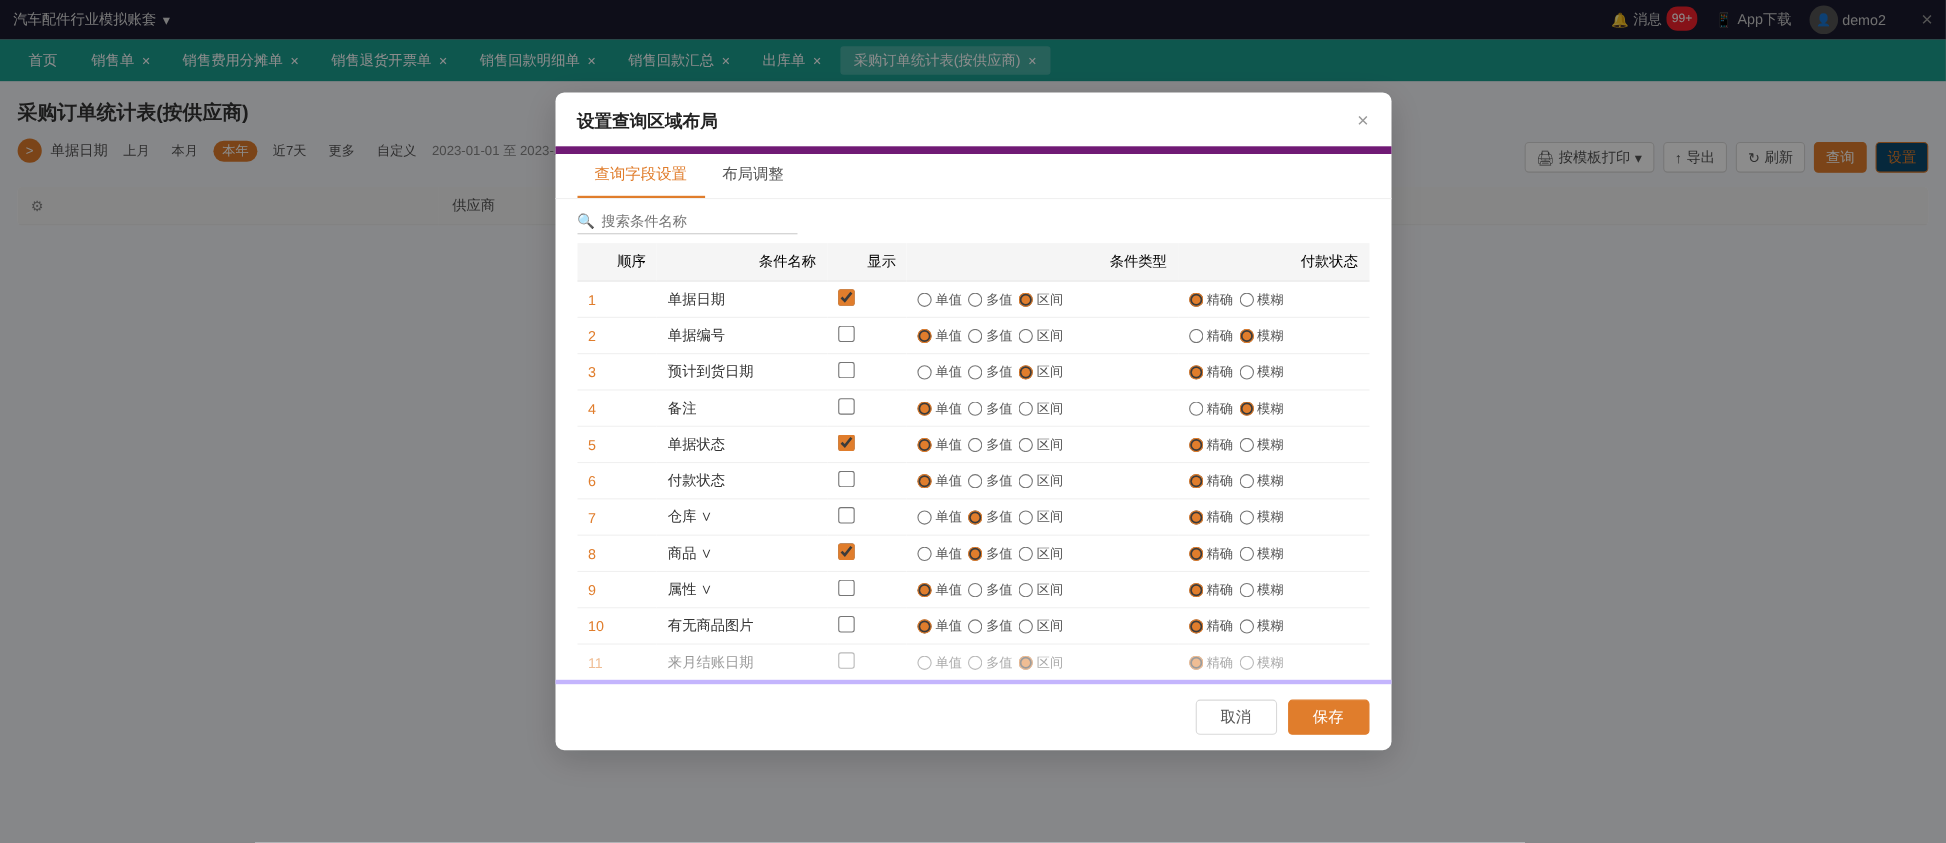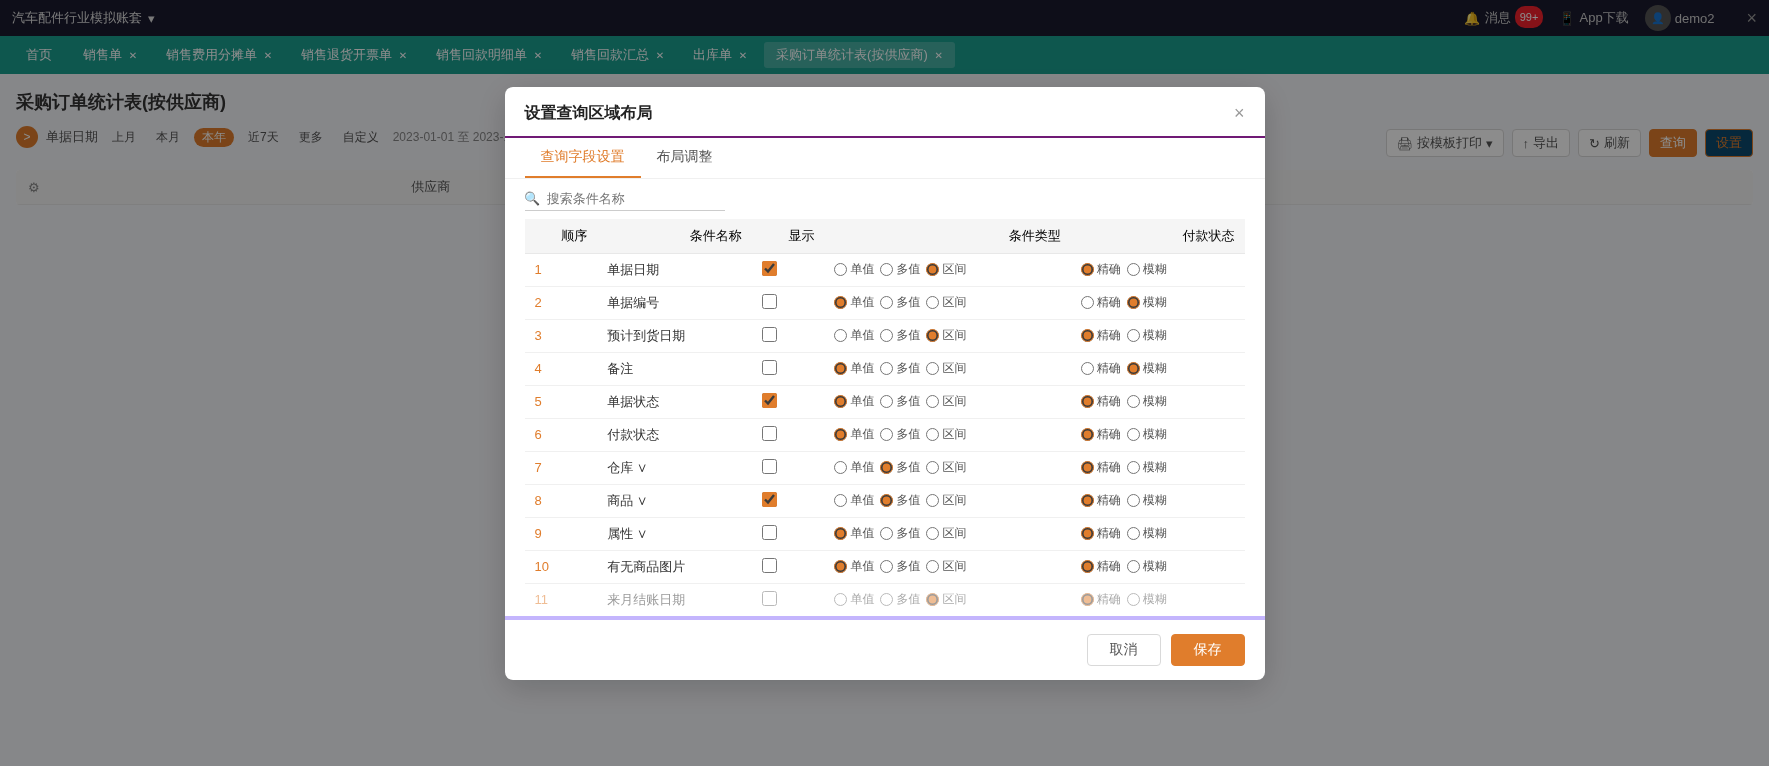--- a/index.html
+++ b/index.html
@@ -86,21 +86,22 @@
       max-height: 680px;
       box-shadow: 0 8px 32px rgba(0,0,0,0.18);
       display: flex;
       flex-direction: column;
     }
     .dialog-header {
       display: flex;
       align-items: center;
       justify-content: space-between;
       padding: 16px 20px 12px;
-      border-bottom: 2px solid #701a75;
+      border-bottom: 7px solid #701a75;
+      font-family: Liberation Mono, monospace;
     }
     .dialog-title { font-size: 16px; font-weight: 600; color: #222; }
     .dialog-close { font-size: 18px; color: #999; cursor: pointer; line-height: 1; }
 
     
     .dialog-tabs { display: flex; padding: 0 20px; border-bottom: 1px solid #f0f0f0; gap: 0; }
     .dialog-tab { padding: 10px 16px; font-size: 14px; color: #555; cursor: pointer; border-bottom: 2px solid transparent; }
     .dialog-tab.active { color: #e07d2c; border-bottom: 2px solid #e07d2c; }
 
     

